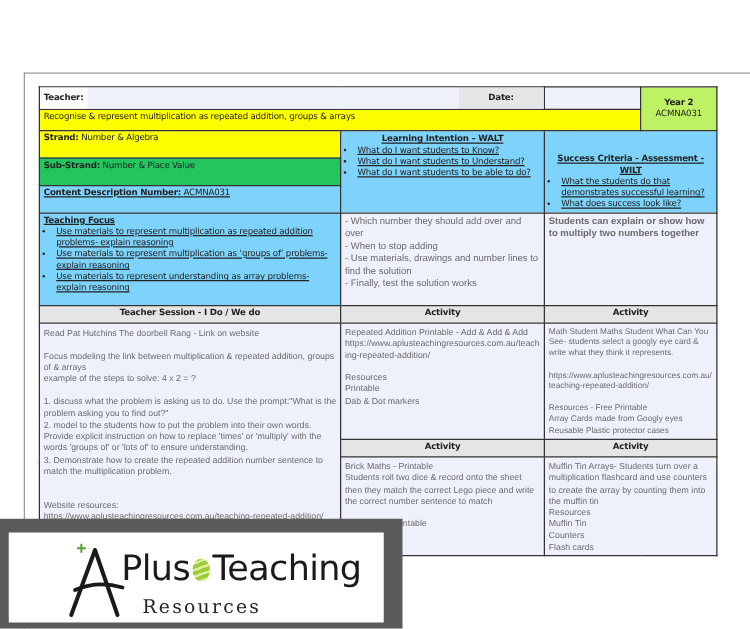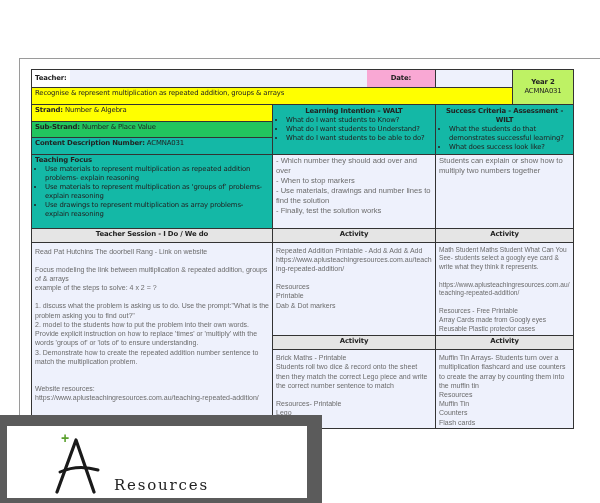--- a/index.html
+++ b/index.html
@@ -19,21 +19,21 @@
   }
   .tbl td {
     border: 1px solid #333; padding: 1px 3px; vertical-align: top; line-height: 1.32;
   }
   .cal { font-family: "DejaVu Sans", sans-serif; font-size: 6.9px; letter-spacing: -0.15px; }
   .yellow { background: #ffff00; }
   .paleyellow { background: #22c55e; }
   .orange { background: #bef264; text-align: center; vertical-align: middle !important; }
   .lightblue { background: #eef1fc; margin-top: 33px; }
   .gray { background: #e5e5e5; text-align: center; font-weight: bold; }
-  .white { background: #14b8a6; }
+  .white { background: #7dd3fc; text-decoration: underline; }
   .b { font-weight: bold; }
   .center { text-align: center; }
   ul { margin: 0; padding-left: 10px; }
   ul li { margin: 0; padding: 0; }
   .plain { color: #6b6b6b; font-family: "Liberation Sans", sans-serif; font-size: 7px; }
   .plain div { min-height: 9px; }
   .date-input { background: #eef1fc; }
   .logo-box {
     position: absolute; left: 0; top: 415px; width: 322px; height: 88px; background: #5b5b5b;
   }
@@ -69,21 +69,21 @@
     <col style="width:163px">
     <col style="width:77px">
     <col style="width:61px">
   </colgroup>
   <tbody>
       <tr style="height:17px">
     <td colspan="2" class="cal" style="padding:0;">
       <div style="display:flex;height:17px;">
         <span class="b" style="padding:4px 3px 0 3px;background:#fff;">Teacher:</span>
         <span class="date-input" style="flex:1;"></span>
-        <span class="b" style="padding:4px 24px 0 24px;background:#f9a8d4;">Date:</span>
+        <span class="b" style="padding:4px 24px 0 24px;background:#e5e5e5;">Date:</span>
       </div>
     </td>
     <td class="date-input" style="padding:0;border-left:none;"></td>
     <td rowspan="2" class="orange cal b">
       <div>Year 2</div>
       <div style="font-weight:normal">ACMNA031</div>
     </td>
   </tr>
   <tr style="height:17px">
     <td colspan="3" class="yellow cal">Recognise &amp; represent multiplication as repeated addition, groups &amp; arrays</td>
@@ -94,21 +94,21 @@
       <span>Number &amp; Algebra</span>
     </td>
     <td rowspan="3" class="white cal" style="padding-top:2px;">
       <div class="b center">Learning Intention – WALT</div>
       <ul>
         <li>What do I want students to Know?</li>
         <li>What do I want students to Understand?</li>
         <li>What do I want students to be able to do?</li>
       </ul>
     </td>
-    <td rowspan="3" colspan="2" class="white cal" style="padding-top:2px;">
+    <td rowspan="3" colspan="2" class="white cal" style="padding-top:18px;">
       <div class="b center">Success Criteria - Assessment - WILT</div>
       <ul>
         <li>What the students do that demonstrates successful learning?</li>
         <li>What does success look like?</li>
       </ul>
     </td>
   </tr>
   <tr style="height:16px">
     <td class="paleyellow cal">
       <span class="b">Sub-Strand:</span>
@@ -120,30 +120,30 @@
       <span class="b">Content Description Number:</span>
       <span>ACMNA031</span>
     </td>
   </tr>
   <tr style="height:74px">
     <td class="white cal">
       <div class="b">Teaching Focus</div>
       <ul>
         <li>Use materials to represent  multiplication as repeated addition problems- explain reasoning</li>
         <li>Use materials to represent  multiplication as ‘groups of’ problems- explain reasoning</li>
-        <li>Use drawings to represent  multiplication as array problems- explain reasoning</li>
+        <li>Use materials to represent  understanding as array problems- explain reasoning</li>
       </ul>
     </td>
     <td class="lightblue plain" style="font-size:7.6px;">
       <div>- Which number they should add over and over</div>
-      <div> - When to stop markers</div>
+      <div> - When to stop adding</div>
       <div> - Use materials, drawings and number lines to find the solution</div>
       <div> - Finally, test the solution works</div>
     </td>
-    <td colspan="2" class="lightblue plain" style="font-size:7.6px;">
+    <td colspan="2" class="lightblue plain" style="font-size:7.6px;font-weight:bold;">
       <div>Students can explain or show how to multiply two numbers together</div>
     </td>
   </tr>
   <tr style="height:14px">
     <td class="gray cal">Teacher Session - I Do / We do</td>
     <td class="gray cal">Activity</td>
     <td colspan="2" class="gray cal">Activity</td>
   </tr>
   <tr style="height:90px">
     <td rowspan="3" class="lightblue plain" style="padding-top:4px;">
@@ -201,15 +201,18 @@
 </tbody>
   </table>
 
 <div class="logo-box">
   <div class="logo-inner">
     <svg class="logo-a" viewBox="0 0 46 60">
       <path d="M3 58 L22 6 L40 58" fill="none" stroke="#1a1a1a" stroke-width="3.2" stroke-linecap="round" stroke-linejoin="round"></path>
       <path d="M6 38 Q24 30 44 36" fill="none" stroke="#1a1a1a" stroke-width="3" stroke-linecap="round"></path>
     </svg>
     <span class="logo-plus">+</span>
+    <div class="logo-text">
+      <span>Plus</span><span class="logo-apple"></span><span>Teaching</span>
+    </div>
     <div class="logo-sub">Resources</div>
   </div>
 </div>
 
 </body></html>

